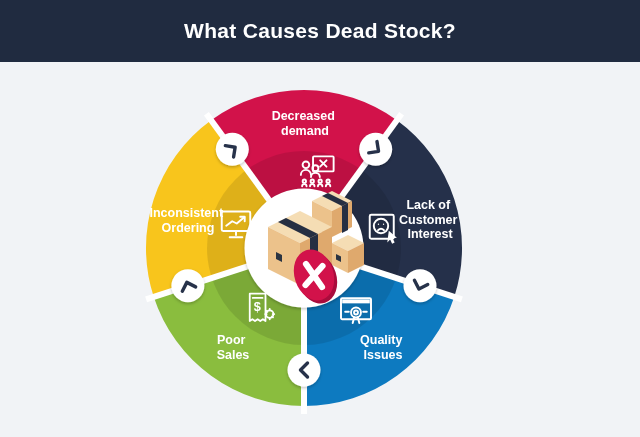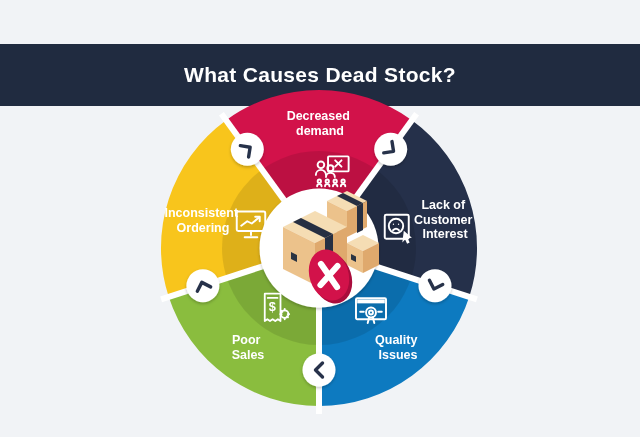--- a/index.html
+++ b/index.html
@@ -4,26 +4,26 @@
 <style>
   html,body{margin:0;padding:0;}
   body{
     width:640px;height:437px;overflow:hidden;
     background:#f1f3f6;
     font-family:"Liberation Sans", sans-serif;
     position:relative;
   }
   .header{
     position:absolute;top:0;left:0;width:640px;height:62px;
-    background:#202b40;display:flex;align-items:center;justify-content:center;margin-top:44px;
+    background:#202b40;display:flex;align-items:center;justify-content:center;
   }
   .header h1{
     margin:0;color:#ffffff;font-size:21px;font-weight:700;letter-spacing:.3px;
   }
-  .wheel-wrap{position:absolute;top:62px;left:15px;width:508px;height:375px;}
+  .wheel-wrap{position:absolute;top:62px;left:0;width:508px;height:375px;}
   svg text{font-family:"Liberation Sans", sans-serif;}
   .seg-label{fill:#ffffff;font-size:12.5px;font-weight:700;text-anchor:middle;}
   .icon{color:#ffffff;}
   .chev{stroke:#27324a;stroke-width:3.4;fill:none;stroke-linecap:round;stroke-linejoin:round;}
 </style>
 </head>
 <body>
 
 <div class="header">
   <h1>What Causes Dead Stock?</h1>

